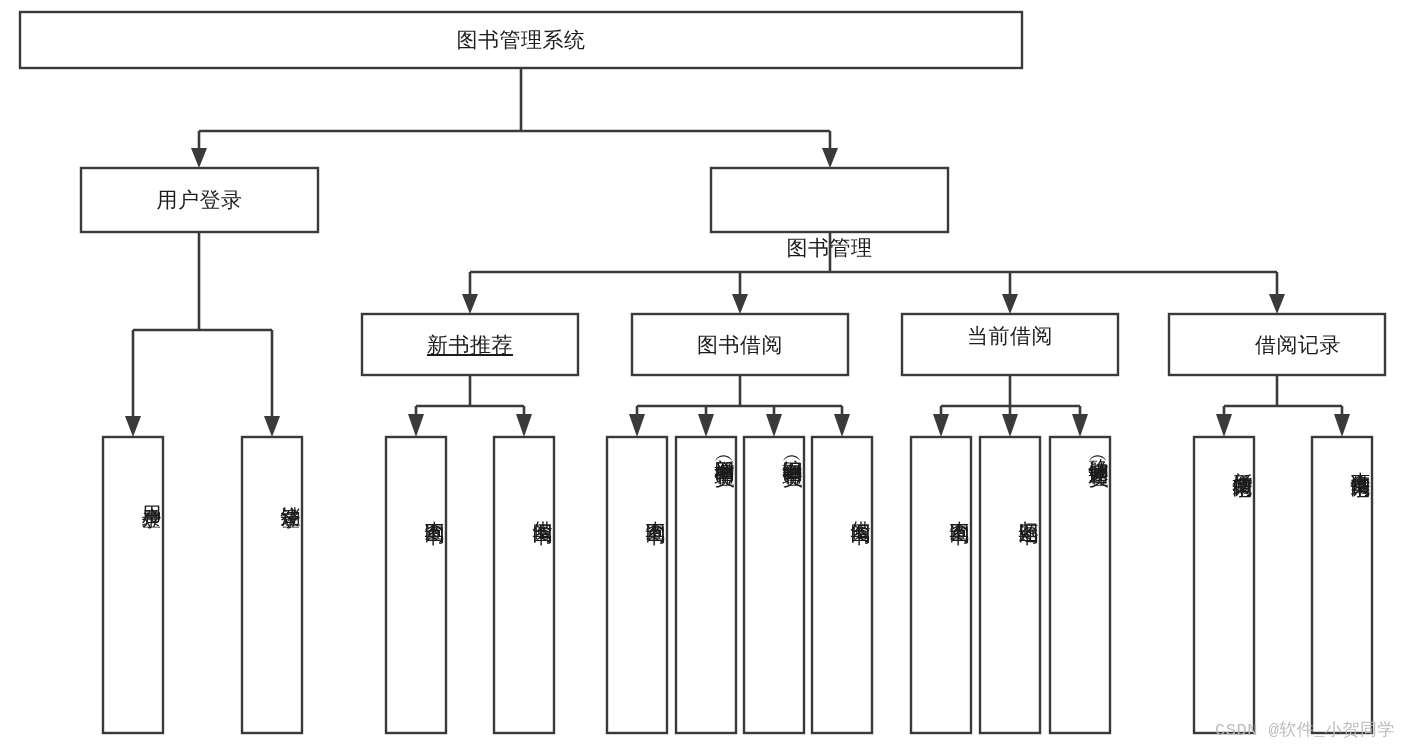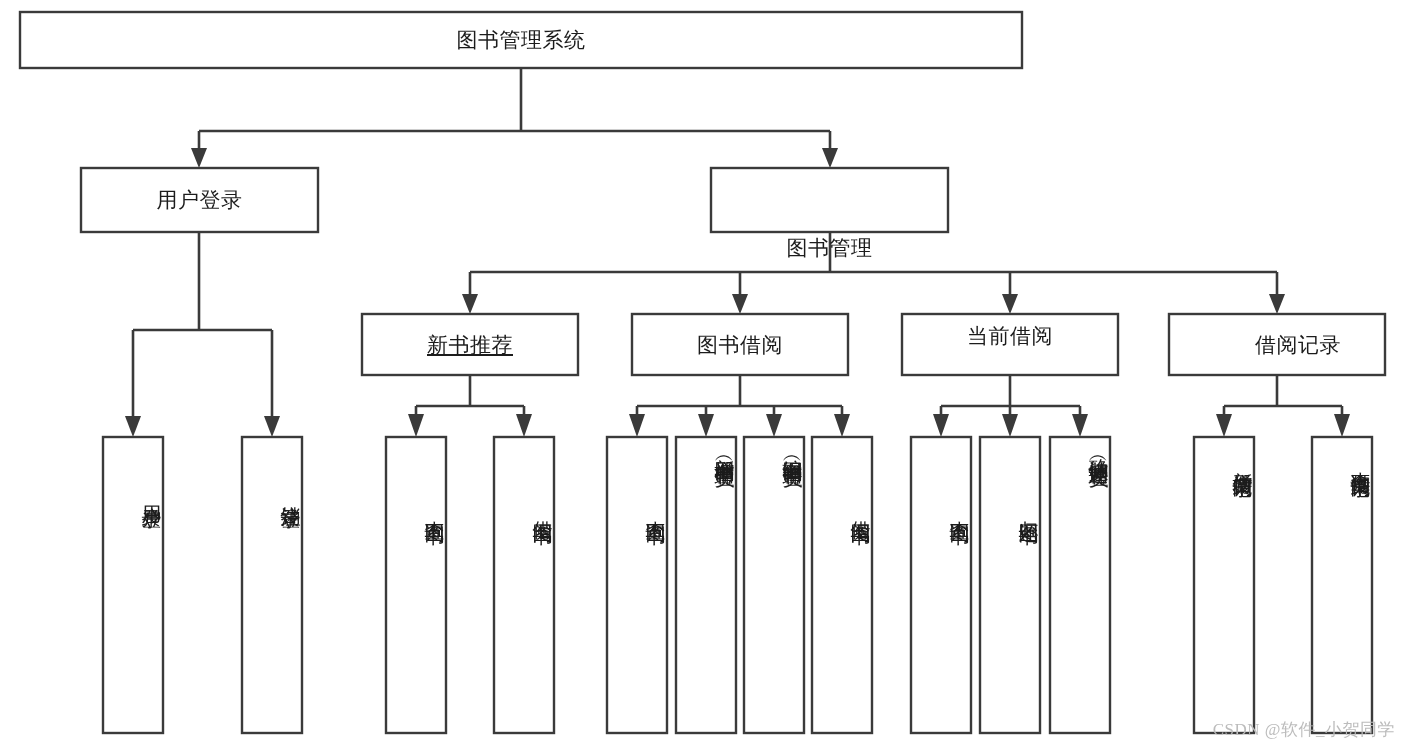--- a/index.html
+++ b/index.html
@@ -62,21 +62,21 @@
     display: flex;
     align-items: center;
     justify-content: center;
     letter-spacing: 0.5px;
     pointer-events: none;
   }
   .watermark {
     position: absolute;
     right: 10px;
     bottom: 6px;
-    font-family: Liberation Serif, serif;
+    font-family: Liberation Mono, monospace;
     font-size: 17px;
     color: #bcbcbc;
     letter-spacing: 0.5px;
     pointer-events: none;
   }
 </style>
 </head>
 <body>
 
 <div id="diagram-root">

